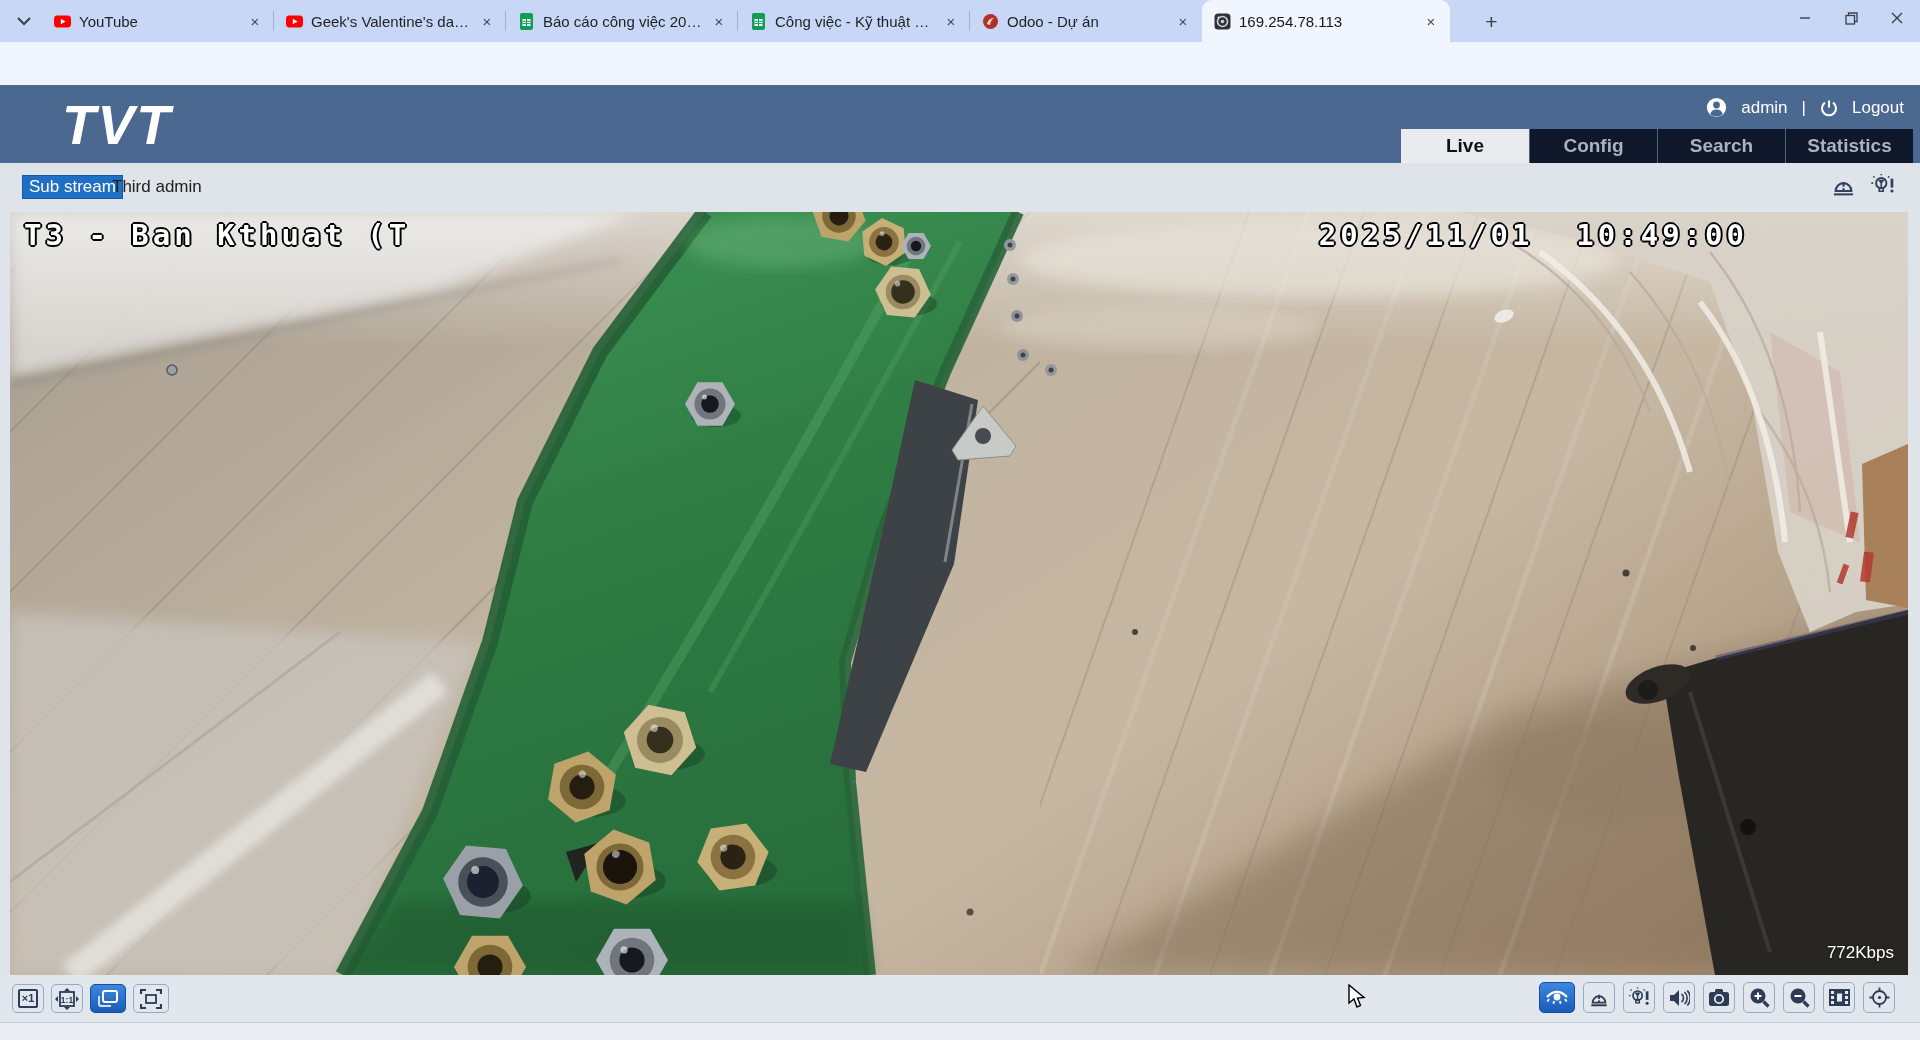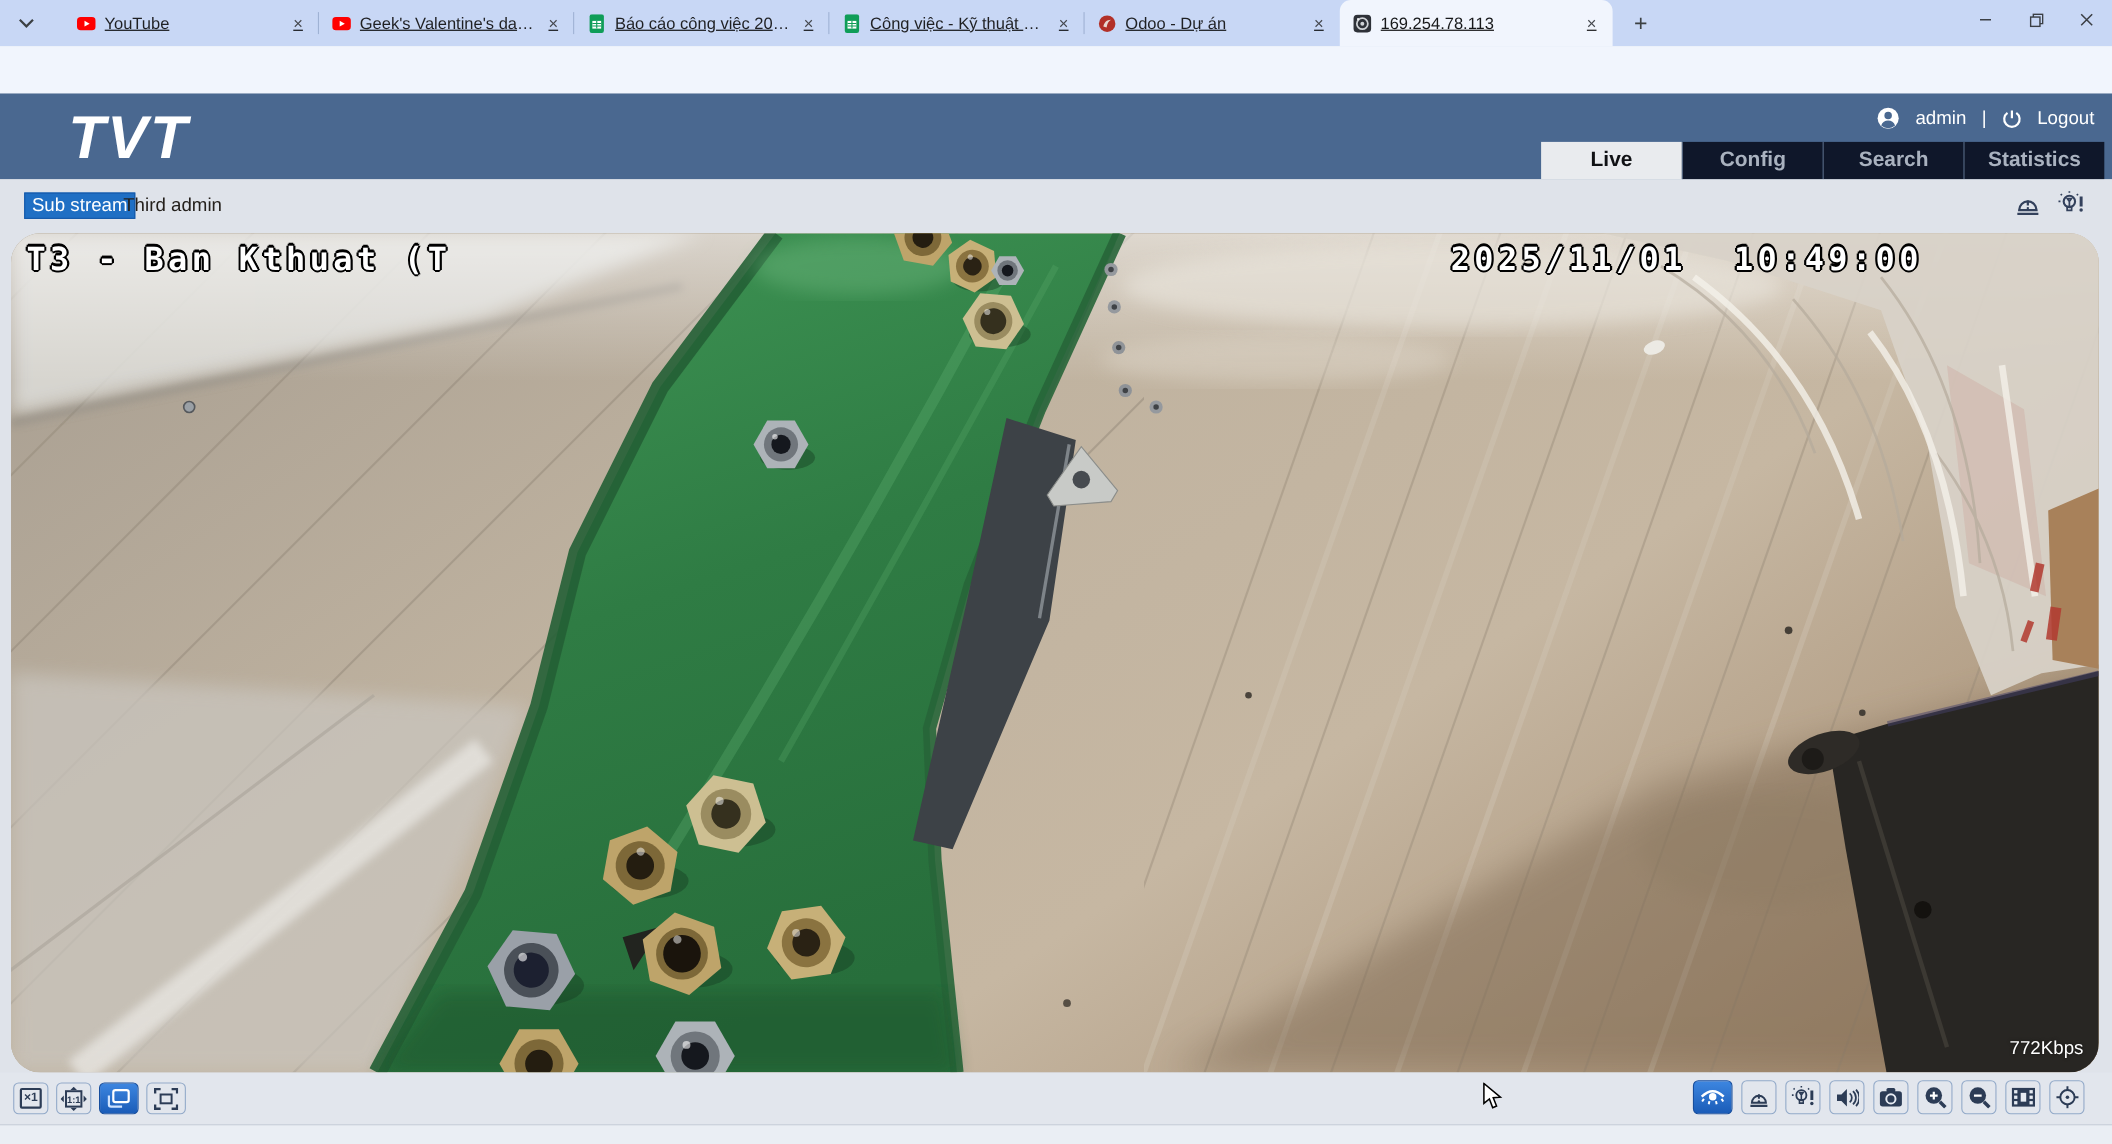--- a/index.html
+++ b/index.html
@@ -2,21 +2,21 @@
 <html><head>
 <meta charset="utf-8">
 <style>
   html,body{margin:0;padding:0;background:#202124;}
   #screen{position:relative;width:1920px;height:1040px;overflow:hidden;
     font-family:"Liberation Sans",sans-serif;background:#dfe3ea;}
   
   .tabstrip{position:absolute;left:0;top:0;width:1920px;height:42px;background:#c8d7f5;}
   .tab-chevron{position:absolute;left:10px;top:8px;width:28px;height:27px;border-radius:7px;
     display:flex;align-items:center;justify-content:center;color:#3c4043;}
-  .tabs{position:absolute;left:58px;top:0;height:42px;display:flex;align-items:center;text-decoration:underline;}
+  .tabs{position:absolute;left:42px;top:0;height:42px;display:flex;align-items:center;}
   .tab{position:relative;height:42px;display:flex;align-items:center;gap:8px;
     padding:0 10px 0 12px;box-sizing:border-box;width:232px;color:#1f2023;}
   .tab .sep{position:absolute;right:0;top:11px;height:20px;width:1px;background:#9fb2d4;}
   .tab.active{background:#f1f5fd;border-radius:10px 10px 0 0;width:248px;color:#17181a;}
   .tab .title{flex:1;font-size:15px;white-space:nowrap;overflow:hidden;text-overflow:ellipsis;}
   .tab .close{width:18px;height:18px;border-radius:50%;display:flex;align-items:center;
     justify-content:center;color:#44474d;font-size:15px;line-height:1;}
   .favicon{width:17px;height:17px;flex:0 0 auto;}
   .newtab{position:absolute;left:1478px;top:8px;width:27px;height:27px;border-radius:50%;
     display:flex;align-items:center;justify-content:center;color:#3c4043;font-size:21px;}
@@ -46,21 +46,21 @@
   .navtab.active{background:#e9ebee;color:#101114;}
   
   .streamrow{position:absolute;left:0;top:163px;width:1920px;height:49px;background:#dfe3ea;text-align:center;}
   .stream-badge{position:absolute;left:22px;top:12px;height:24px;padding:0 6px;background:#1f6fc4;
     border:1px solid #1558a8;box-sizing:border-box;color:#ffffff;font-size:17px;
     display:flex;align-items:center;}
   .stream-alt{position:absolute;left:112px;top:12px;height:24px;color:#24201c;font-size:17px;
     display:flex;align-items:center;}
   .streamrow-icons{position:absolute;right:23px;top:10px;display:flex;gap:13px;color:#33415c;}
   
-  .video{position:absolute;left:10px;top:212px;width:1898px;height:763px;background:#b3a68f;overflow:hidden;border-radius:27px;}
+  .video{position:absolute;left:10px;top:212px;width:1898px;height:763px;background:#b3a68f;overflow:hidden;}
   .video svg.scene{position:absolute;left:0;top:0;}
   .osd{position:absolute;color:#ffffff;font-family:"DejaVu Sans Mono",monospace;font-weight:bold;
     font-size:29px;letter-spacing:4px;white-space:pre;
     text-shadow:2px 0 0 #000,-2px 0 0 #000,0 2px 0 #000,0 -2px 0 #000,1px 1px 0 #000,-1px -1px 0 #000,1px -1px 0 #000,-1px 1px 0 #000;}
   .osd-title{left:14px;top:6px;}
   .osd-time{right:160px;top:6px;}
   .bitrate{position:absolute;right:14px;bottom:12px;color:#fff;font-size:17px;
     text-shadow:0 0 3px rgba(0,0,0,.6);}
   
   .controls{position:absolute;left:0;top:975px;width:1920px;height:47px;background:#e2e6ed;}

